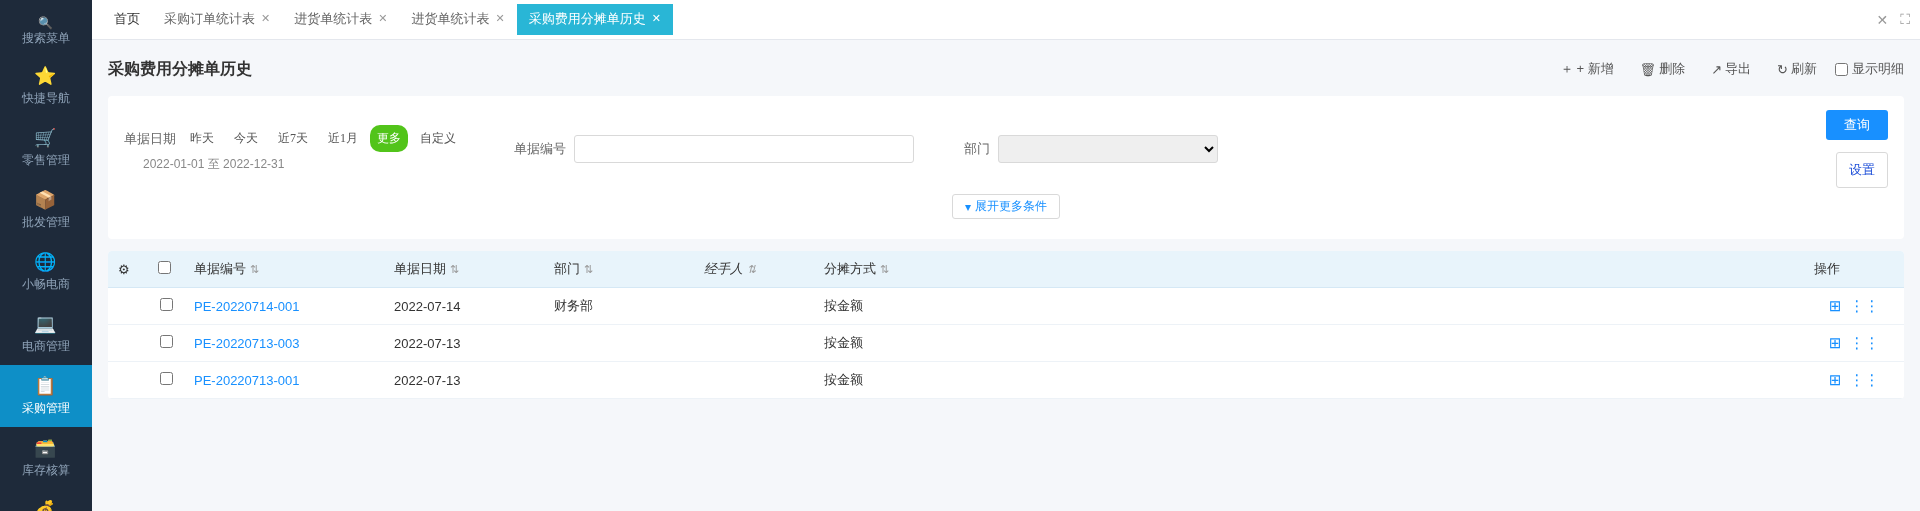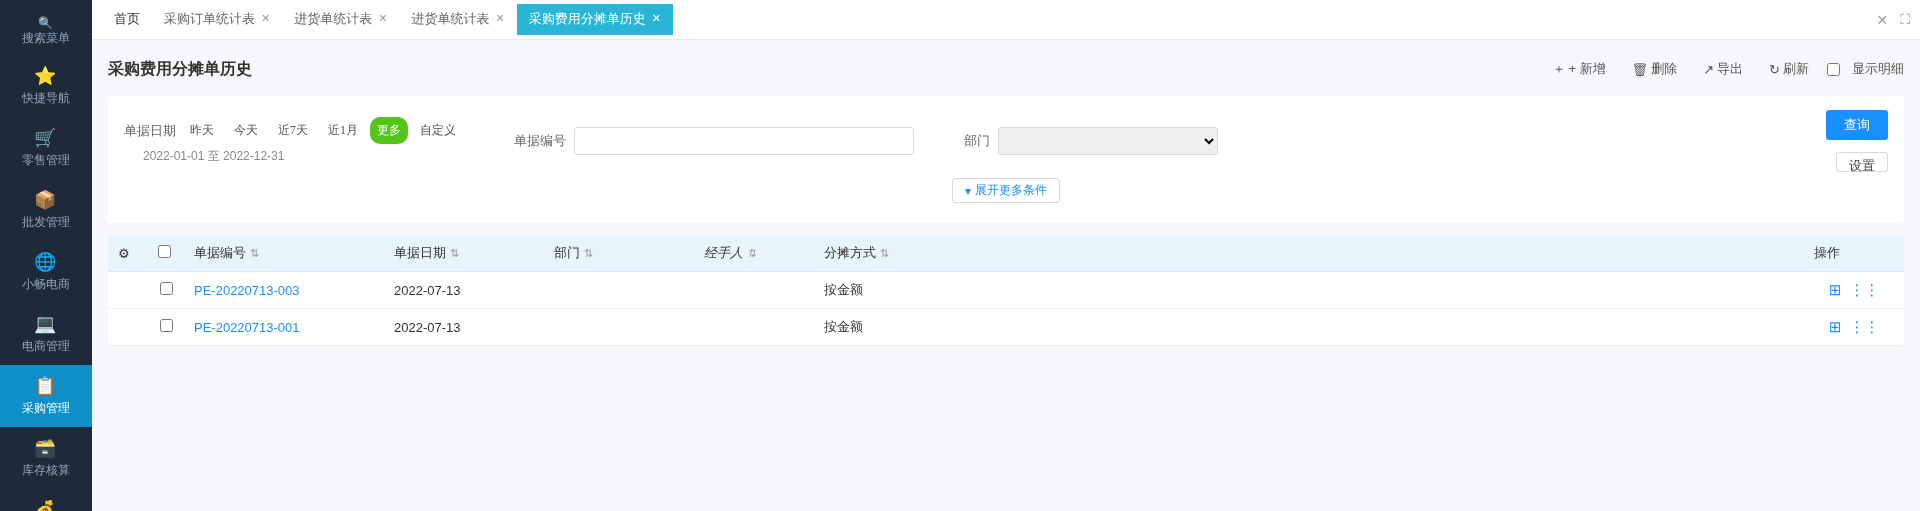--- a/index.html
+++ b/index.html
@@ -27,34 +27,34 @@
     .tabs-right { margin-left: auto; display: flex; align-items: center; gap: 12px; color: #999; font-size: 14px; }
 
     
     .page-body { flex: 1; padding: 16px; background: #f5f7fa; overflow: auto; }
 
     
     .page-header { display: flex; align-items: center; justify-content: space-between; margin-bottom: 14px; }
     .page-title { font-size: 16px; font-weight: bold; color: #333; }
     .header-actions { display: flex; align-items: center; gap: 10px; }
     .action-btn { display: flex; align-items: center; gap: 3px; font-size: 13px; color: #555; cursor: pointer; padding: 4px 8px; border-radius: 3px; }
-    .checkbox-label { display: flex; align-items: center; gap: 12px; font-size: 13px; color: #555; cursor: pointer; }
+    .checkbox-label { display: flex; align-items: center; gap: 4px; font-size: 13px; color: #555; cursor: pointer; }
 
     
     .filter-area { background: #fff; padding: 14px 16px; border-radius: 4px; margin-bottom: 12px; }
     .filter-row { display: flex; align-items: center; gap: 20px; flex-wrap: wrap; }
     .filter-label { color: #666; font-size: 13px; white-space: nowrap; }
     .filter-date-btns { display: flex; align-items: center; gap: 4px; }
     .date-btn { padding: 2px 8px; font-size: 12px; color: #555; cursor: pointer; border-radius: 3px; font-family: Liberation Serif, serif; }
     .date-btn.more { background: #52c41a; color: #fff; border-radius: 10px; padding: 5px 7px; font-size: 12px; }
     .date-range { font-size: 12px; color: #888; margin-left: 19px; }
     .filter-input { border: 1px solid #d9d9d9; border-radius: 3px; padding: 4px 8px; font-size: 13px; height: 28px; outline: none; width: 300px; }
     .dept-select { border: 1px solid #d9d9d9; border-radius: 3px; padding: 4px 8px; font-size: 13px; height: 28px; outline: none; width: 200px; cursor: pointer; }
     .query-btn { background: #1890ff; color: #fff; border: none; border-radius: 3px; padding: 5px 18px; font-size: 13px; cursor: pointer; height: 30px; }
-    .setting-btn { border: 1px solid #d9d9d9; background: #fff; color: #404040; border-radius: 3px; padding: 4px 12px; font-size: 13px; cursor: pointer; height: 20px; margin-top: 4px; display: block; }
+    .setting-btn { border: 1px solid #d9d9d9; background: #fff; color: #1d4ed8; border-radius: 3px; padding: 4px 12px; font-size: 13px; cursor: pointer; height: 36px; margin-top: 4px; display: block; }
     .btn-group-right { display: flex; flex-direction: column; align-items: flex-end; gap: 8px; margin-left: auto; }
 
     .expand-row { display: flex; justify-content: center; padding: 6px 0; }
     .expand-btn { display: flex; align-items: center; gap: 4px; font-size: 12px; color: #1890ff; cursor: pointer; border: 1px solid #d9d9d9; border-radius: 3px; padding: 3px 12px; background: #fff; }
 
     
     .table-container { background: #fff; border-radius: 4px; overflow: hidden; }
     .data-table { width: 100%; border-collapse: collapse; }
     .data-table th { background: #e8f4fb; color: #333; font-weight: 500; padding: 9px 10px; text-align: left; font-size: 13px; border-bottom: 1px solid #d5e8f5; white-space: nowrap; }
     .data-table td { padding: 9px 10px; font-size: 13px; border-bottom: 1px solid #edf2f7; color: #333; }
@@ -264,20 +264,39 @@
               </th>
             </tr>
           </thead>
           <tbody id="table-body">
               <tr>
       <td class="col-gear" style="text-align:center;"></td>
       <td class="col-checkbox" style="text-align:center;">
         <input type="checkbox" style="">
       </td>
       <td class="col-no">
+        <a class="link">PE-20220714-001</a>
+      </td>
+      <td class="col-date">2022-07-14</td>
+      <td class="col-dept">财务部</td>
+      <td class="col-handler"></td>
+      <td>按金额</td>
+      <td class="col-op">
+        <div class="op-icons">
+          <span class="op-icon" title="编辑">⊞</span>
+          <span class="op-icon" title="更多">⋮⋮</span>
+        </div>
+      </td>
+    </tr>
+              <tr>
+      <td class="col-gear" style="text-align:center;"></td>
+      <td class="col-checkbox" style="text-align:center;">
+        <input type="checkbox" style="">
+      </td>
+      <td class="col-no">
         <a class="link">PE-20220713-003</a>
       </td>
       <td class="col-date">2022-07-13</td>
       <td class="col-dept"></td>
       <td class="col-handler"></td>
       <td>按金额</td>
       <td class="col-op">
         <div class="op-icons">
           <span class="op-icon" title="编辑">⊞</span>
           <span class="op-icon" title="更多">⋮⋮</span>

